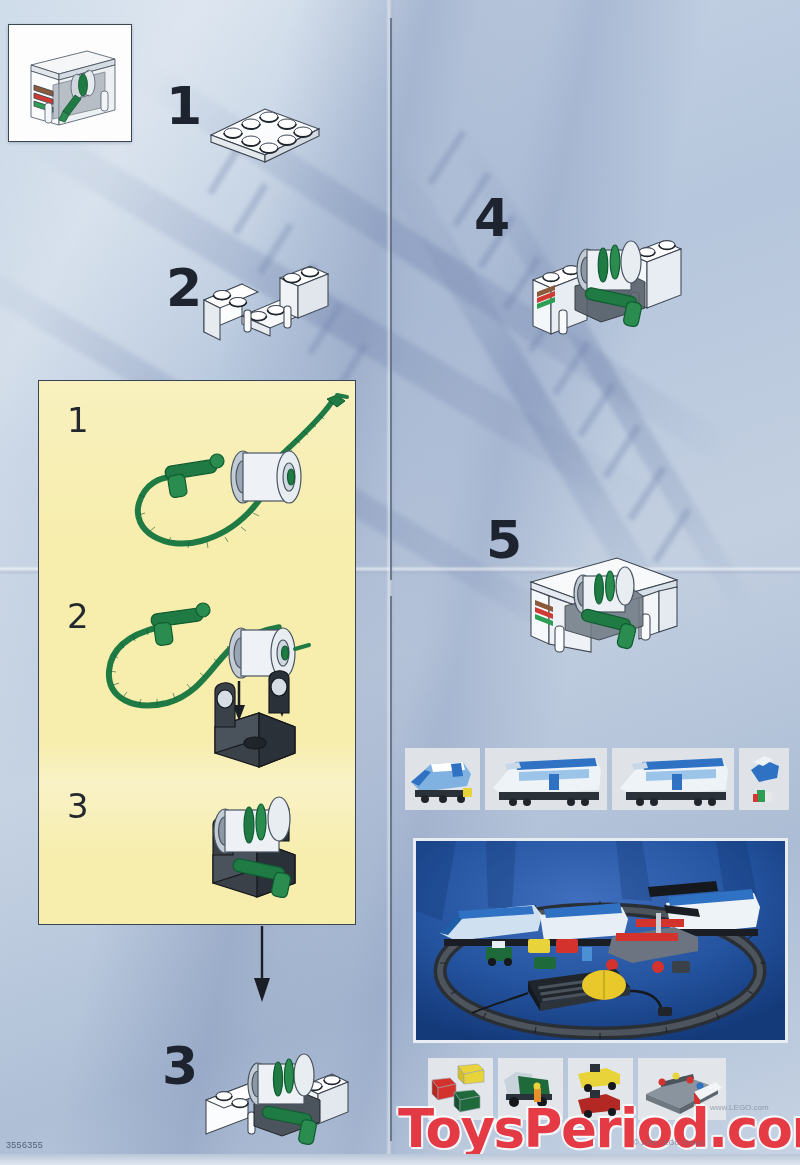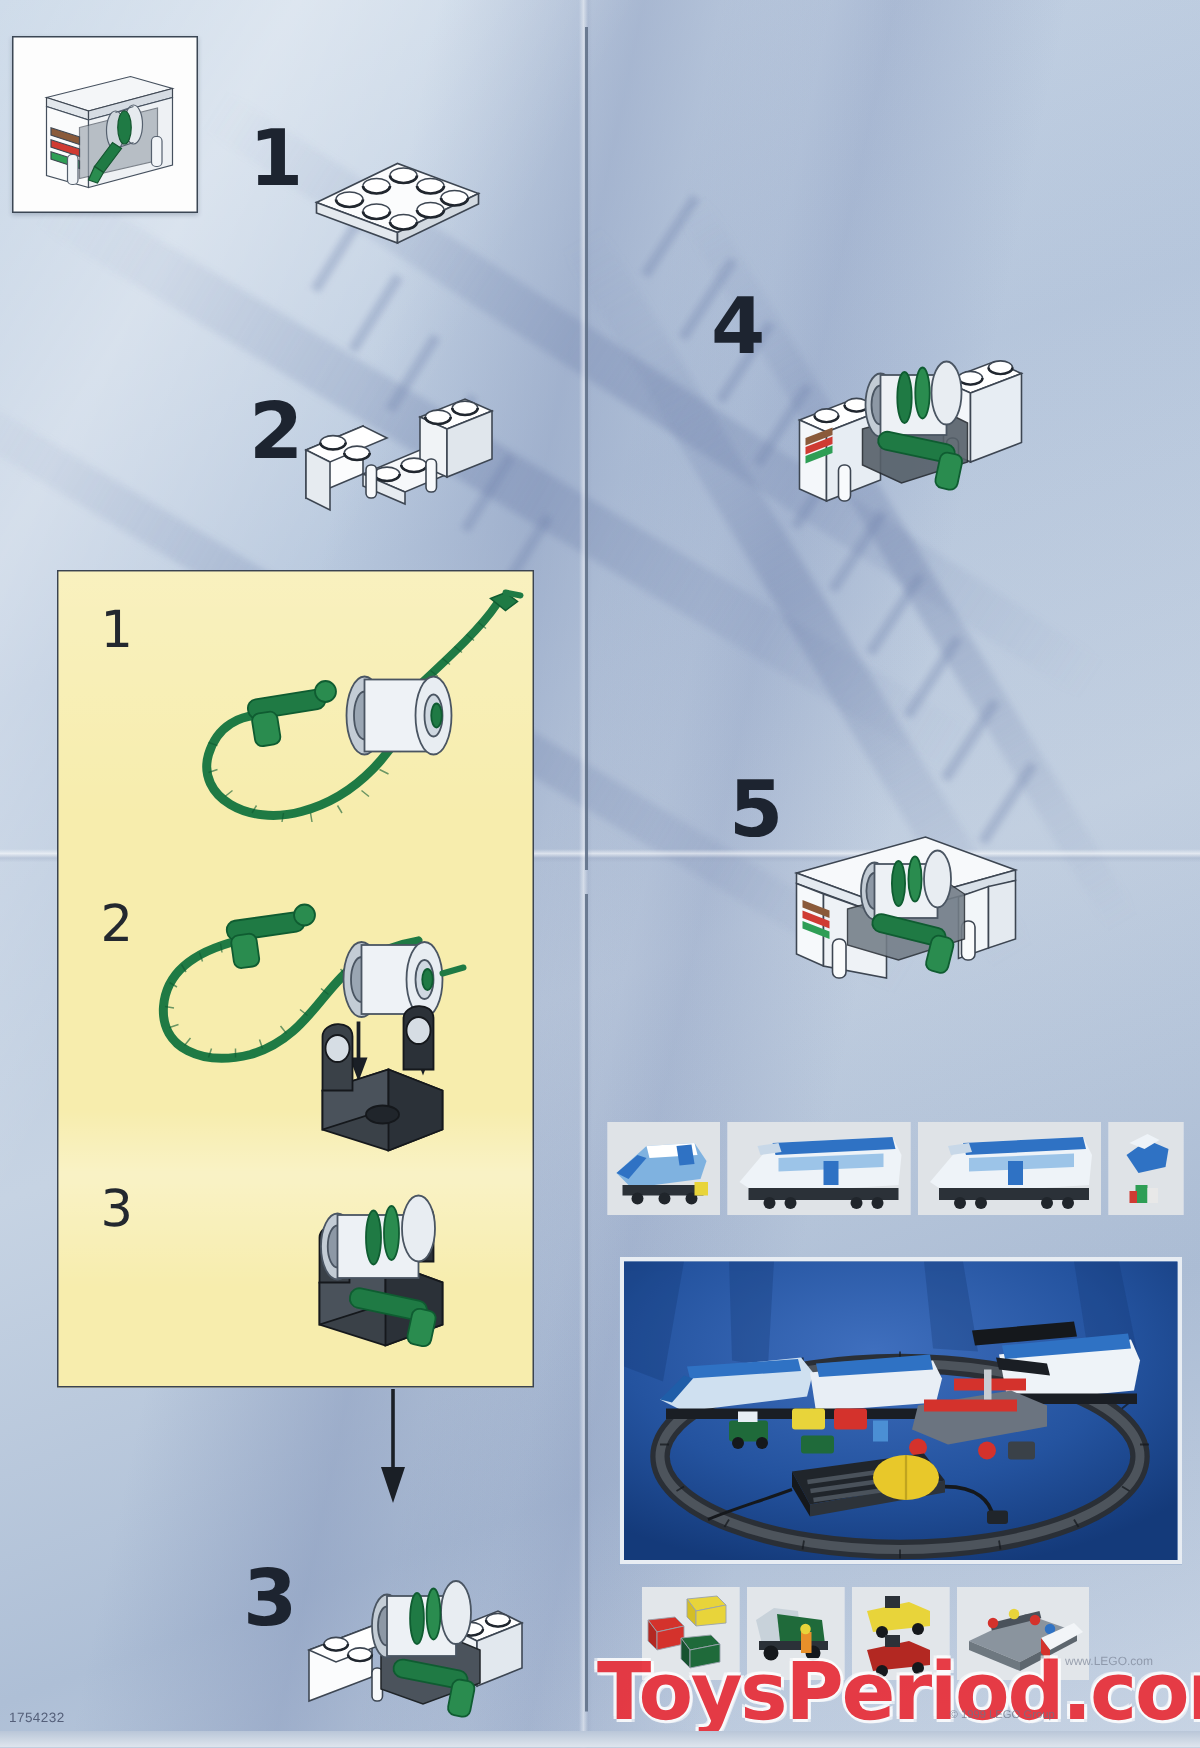--- a/index.html
+++ b/index.html
@@ -772,16 +772,16 @@
         <polygon points="56,34 78,24 84,30 62,42" fill="#f2f5f8"></polygon>
         <polygon points="56,34 62,42 62,50 56,44" fill="#d4322c"></polygon>
       </svg>
     </div>
   </div>
 
   <div class="watermark" style="left:398px; top:1098px;">ToysPeriod.com</div>
 
   <div class="copyright-line" style="left:633px; top:1138px;">© 1999 LEGO Group</div>
   <div class="lego-url" style="left:710px; top:1103px;">www.LEGO.com</div>
-  <div class="doc-number" style="left:6px; top:1140px;">1754232</div>
+  <div class="doc-number" style="left:6px; top:1140px;">3556355</div>
 
   <div class="bottom-edge"></div>
 </div>
 
 </body></html>

